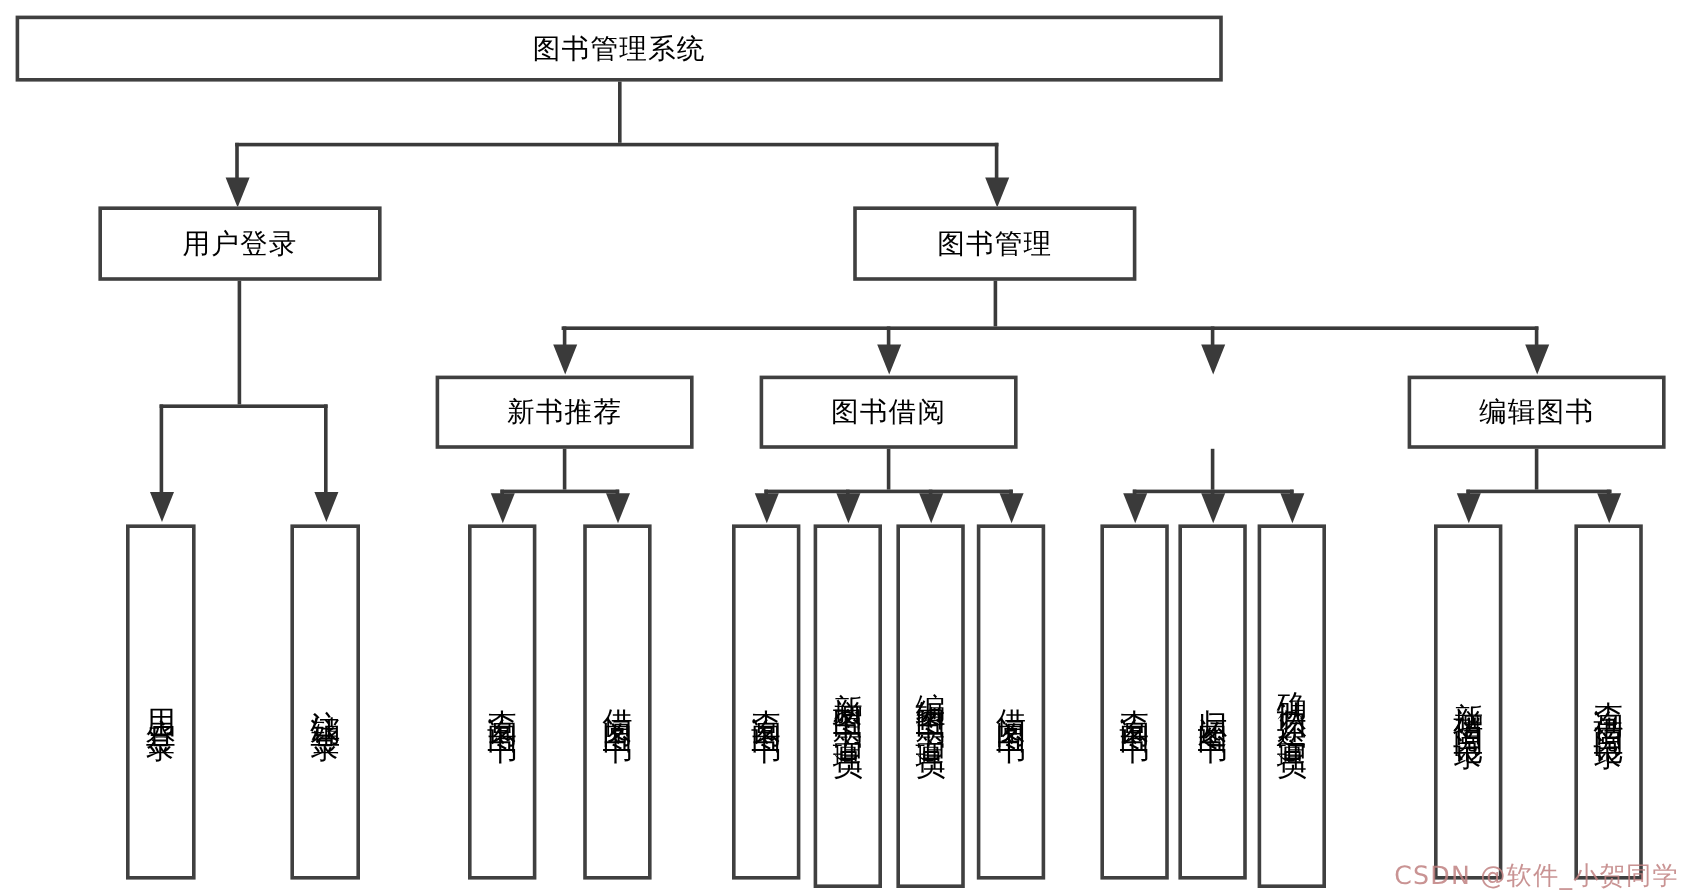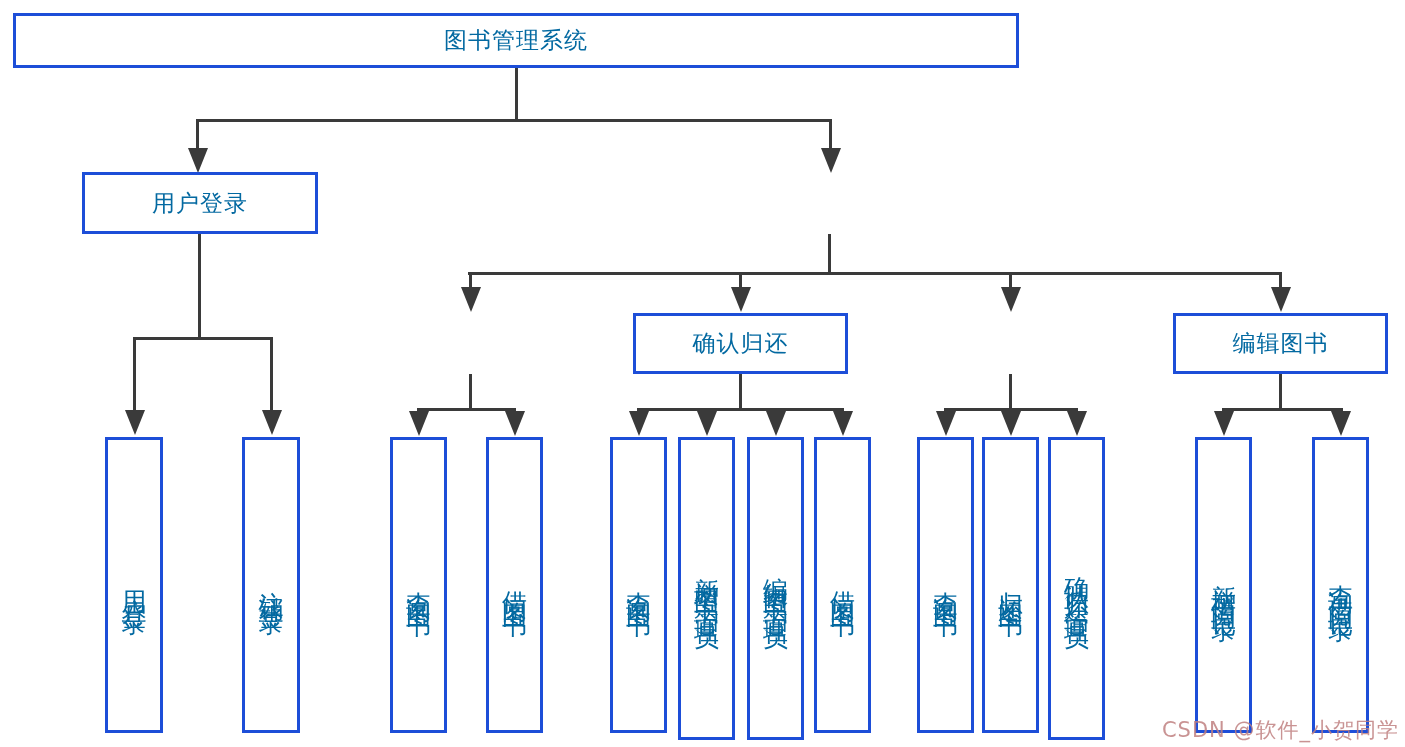--- a/index.html
+++ b/index.html
@@ -11,28 +11,28 @@
   .stage {
     position: relative;
     width: 1405px;
     height: 747px;
     background: #ffffff;
     overflow: hidden;
   }
   
   .box {
     position: absolute;
-    border: 3px solid #1d4ed8;
+    border: 3px solid #404040;
     background: #ffffff;
     display: flex;
     align-items: center;
     justify-content: center;
     font-size: 23px;
     letter-spacing: 1px;
-    color: #0369a1;
+    color: #000000;
     white-space: nowrap;
   }
   .leaf {
     writing-mode: vertical-lr;
     text-orientation: mixed;
     letter-spacing: 7px;
     font-size: 25px;
     line-height: 1;
     white-space: normal;
   }
@@ -70,40 +70,42 @@
   <div class="box" style="left:13px; top:13px; width:1006px; height:55px;">图书管理系统</div>
 
   <div class="vline" style="left:515px; top:68px; height:51px;"></div>
   <div class="hline" style="left:196px; top:119px; width:636px;"></div>
   <div class="vline" style="left:196px; top:119px; height:30px;"></div>
   <div class="arrow" style="left:188px; top:148px;"></div>
   <div class="vline" style="left:829px; top:119px; height:30px;"></div>
   <div class="arrow" style="left:821px; top:148px;"></div>
 
   <div class="box" style="left:82px; top:172px; width:236px; height:62px;">用户登录</div>
+  <div class="box" style="left:711px; top:172px; width:236px; height:62px;">图书管理</div>
 
   <div class="vline" style="left:198px; top:234px; height:103px;"></div>
   <div class="hline" style="left:133px; top:337px; width:140px;"></div>
   <div class="vline" style="left:133px; top:337px; height:73px;"></div>
   <div class="arrow" style="left:125px; top:410px;"></div>
   <div class="vline" style="left:270px; top:337px; height:73px;"></div>
   <div class="arrow" style="left:262px; top:410px;"></div>
 
   <div class="vline" style="left:828px; top:234px; height:38px;"></div>
   <div class="hline" style="left:468px; top:272px; width:814px;"></div>
   <div class="vline" style="left:469px; top:272px; height:16px;"></div>
   <div class="arrow" style="left:461px; top:287px;"></div>
   <div class="vline" style="left:739px; top:272px; height:16px;"></div>
   <div class="arrow" style="left:731px; top:287px;"></div>
   <div class="vline" style="left:1009px; top:272px; height:16px;"></div>
   <div class="arrow" style="left:1001px; top:287px;"></div>
   <div class="vline" style="left:1279px; top:272px; height:16px;"></div>
   <div class="arrow" style="left:1271px; top:287px;"></div>
 
-  <div class="box" style="left:633px; top:313px; width:215px; height:61px;">确认归还</div>
+  <div class="box" style="left:363px; top:313px; width:215px; height:61px;">新书推荐</div>
+  <div class="box" style="left:633px; top:313px; width:215px; height:61px;">图书借阅</div>
   <div class="box" style="left:1173px; top:313px; width:215px; height:61px;">编辑图书</div>
 
   <div class="vline" style="left:469px; top:374px; height:34px;"></div>
   <div class="hline" style="left:417px; top:408px; width:99px;"></div>
   <div class="vline" style="left:417px; top:408px; height:4px;"></div>
   <div class="arrow" style="left:409px; top:411px;"></div>
   <div class="vline" style="left:513px; top:408px; height:4px;"></div>
   <div class="arrow" style="left:505px; top:411px;"></div>
 
   <div class="vline" style="left:739px; top:374px; height:34px;"></div>

